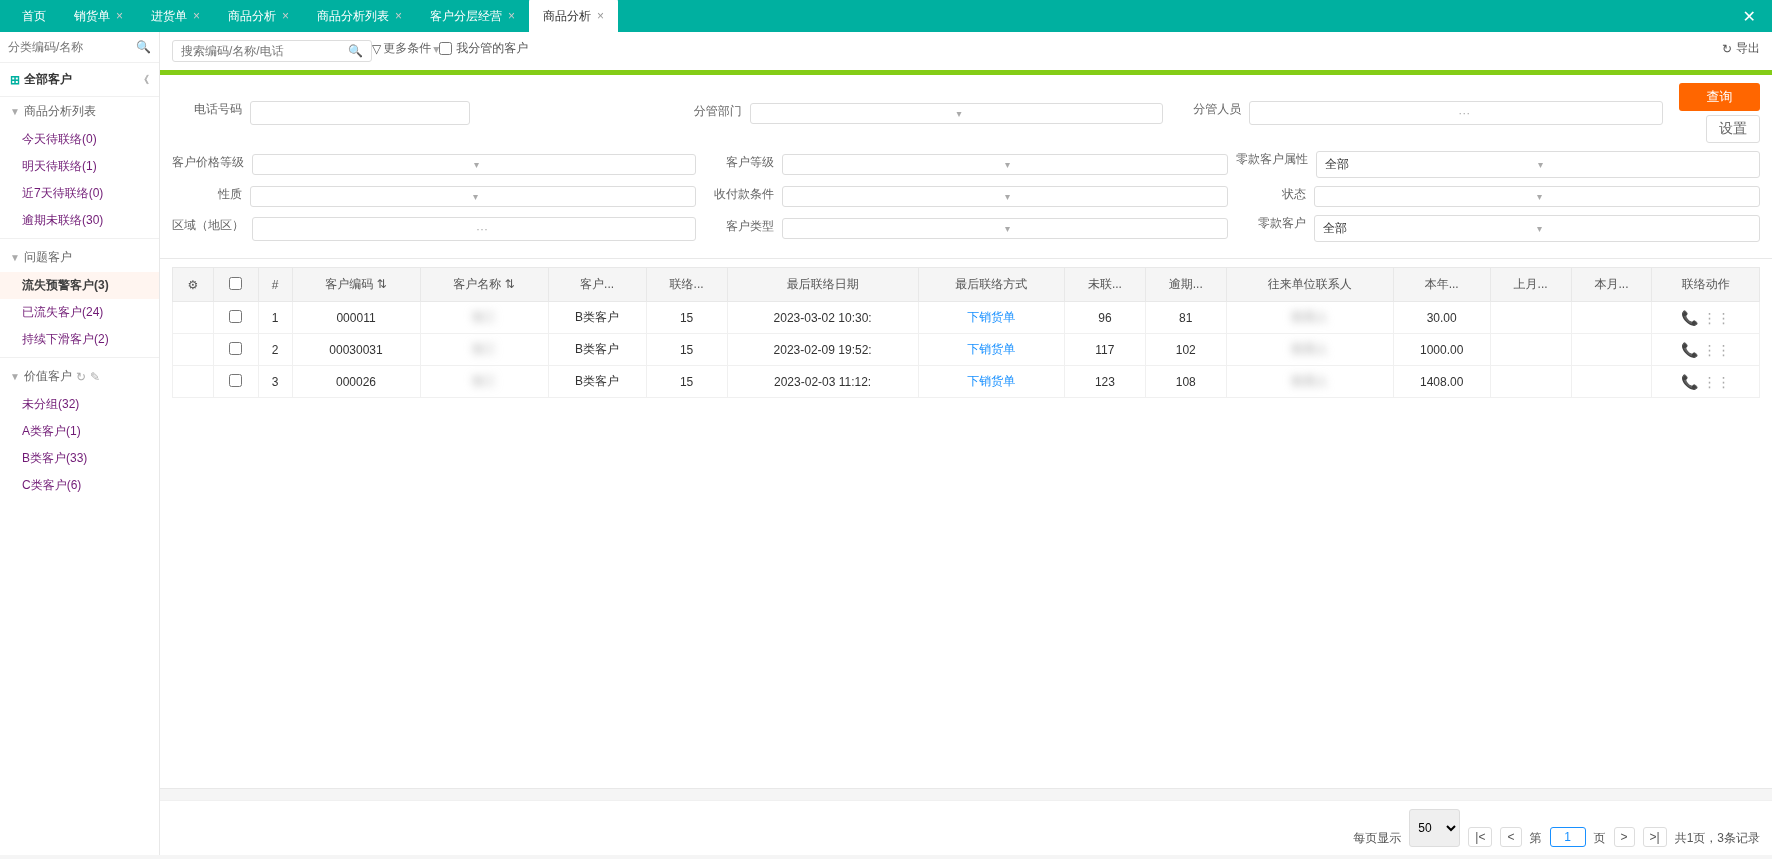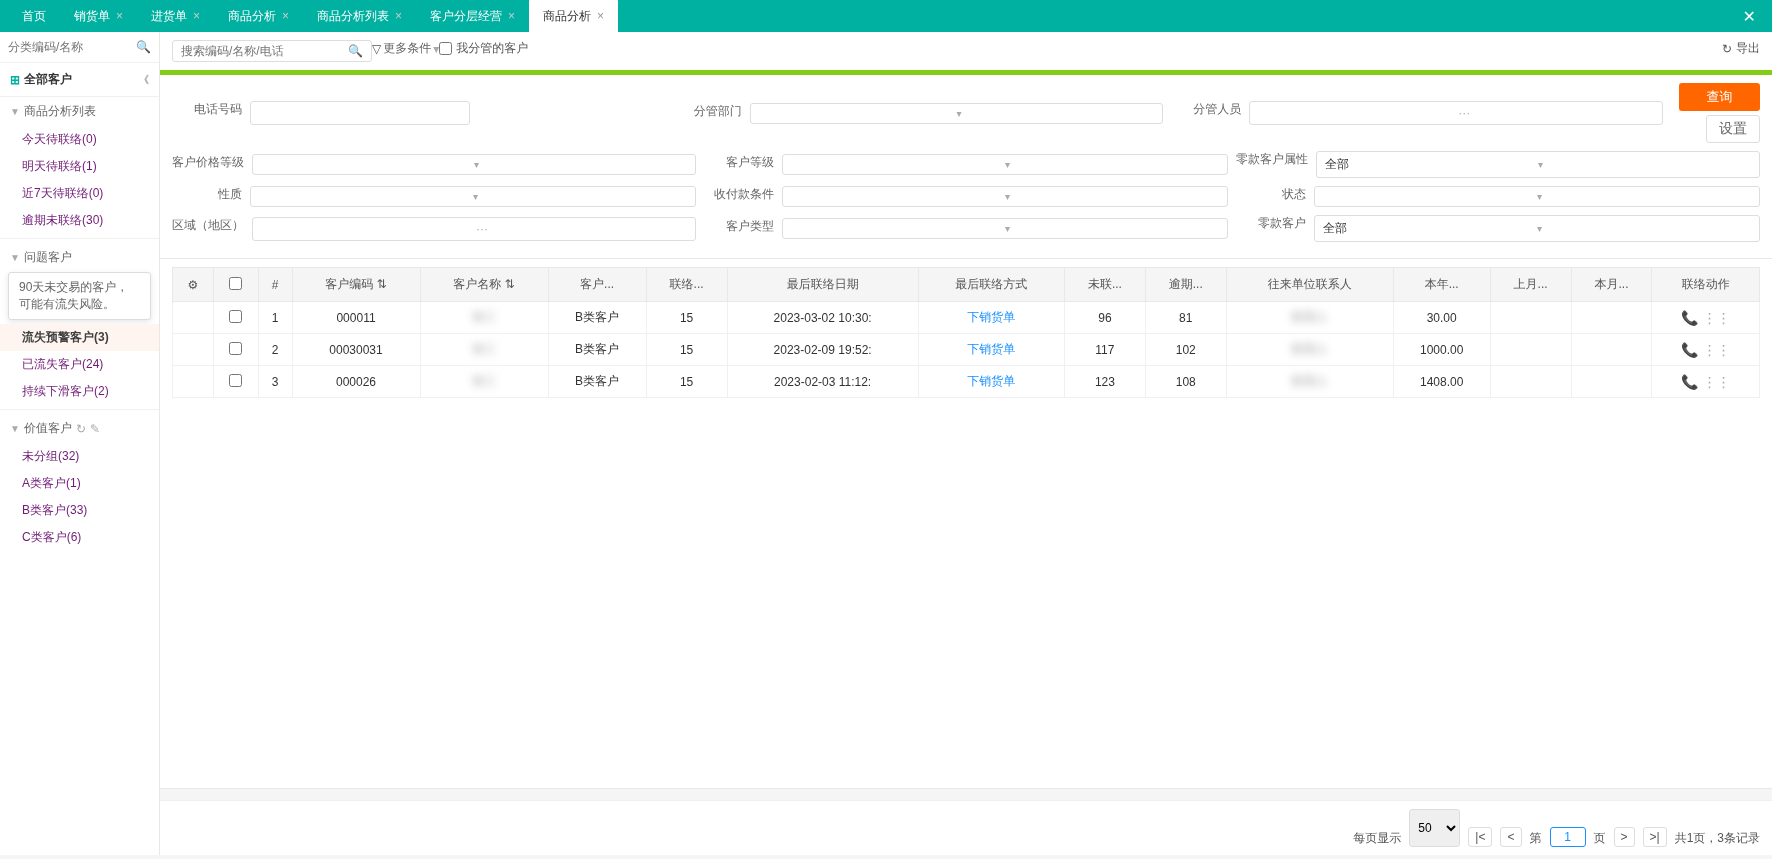--- a/index.html
+++ b/index.html
@@ -391,23 +391,20 @@
     </div>
     <div class="sidebar-item">
       <span>逾期未联络(30)</span>
     </div>
 
     <div class="sidebar-divider"></div>
 
     <div class="sidebar-group-title">
       <span class="arrow">▼</span>
       <span>问题客户</span>
-    </div>
-    <div class="tooltip-box">
-      <span>90天未交易的客户，可能有流失风险。</span>
     </div>
     <div class="sidebar-item active">
       <span>流失预警客户(3)</span>
     </div>
     <div class="sidebar-item">
       <span>已流失客户(24)</span>
     </div>
     <div class="sidebar-item">
       <span>持续下滑客户(2)</span>
     </div>

